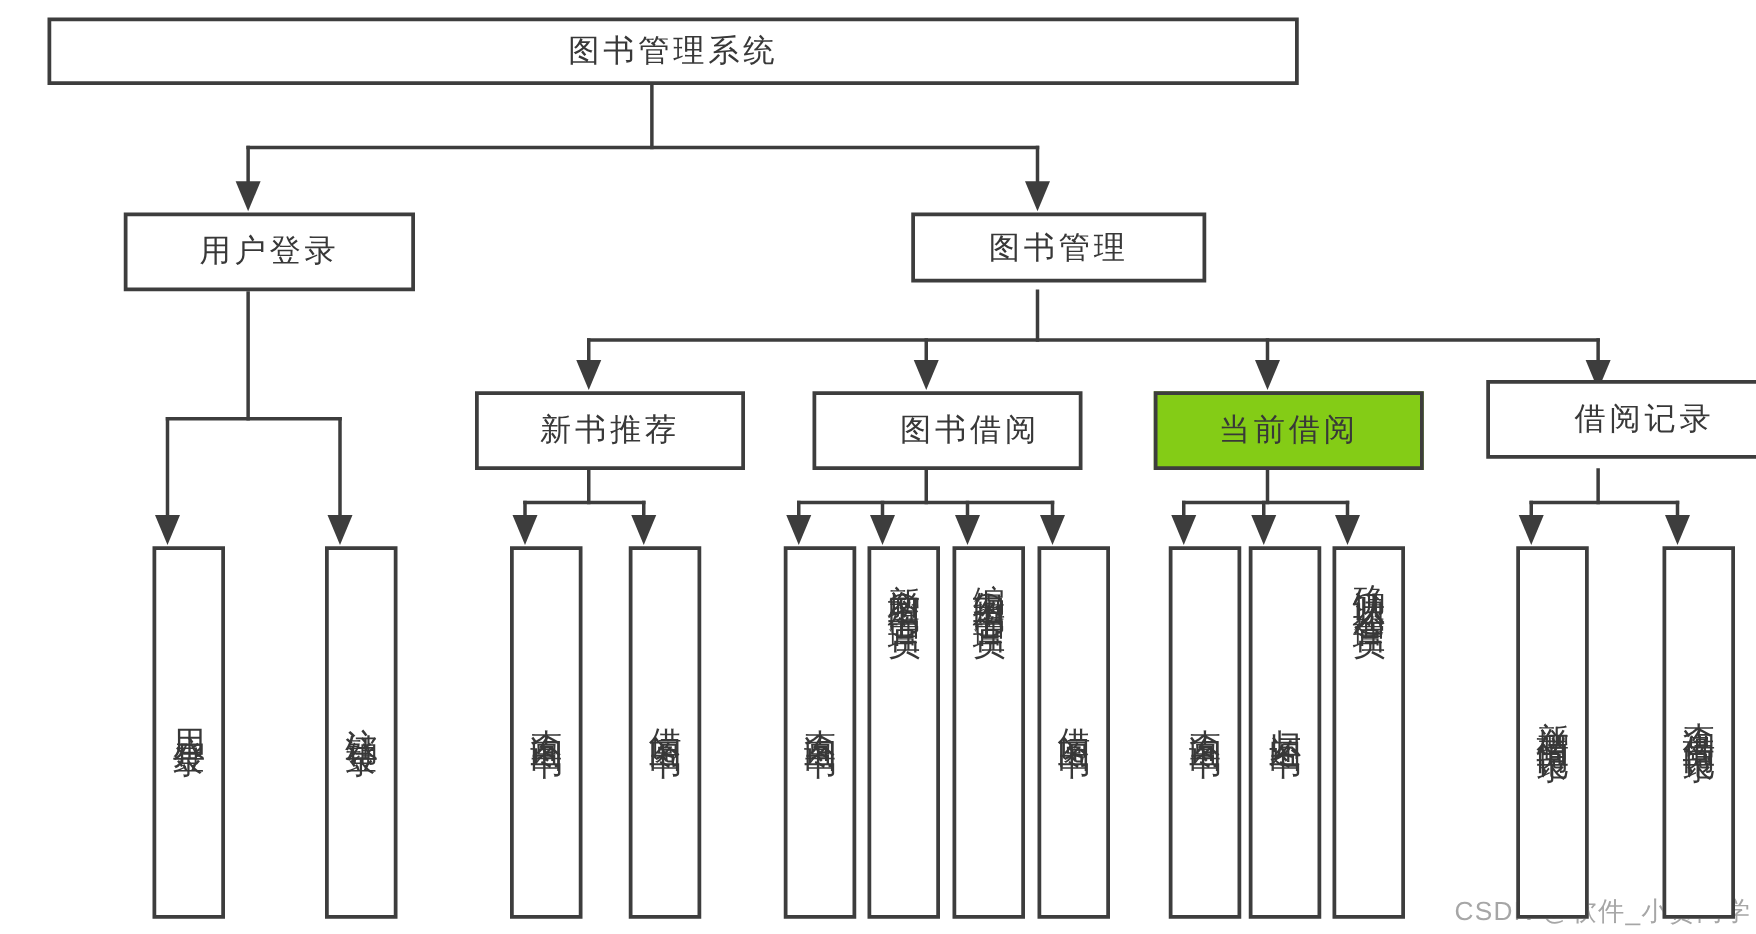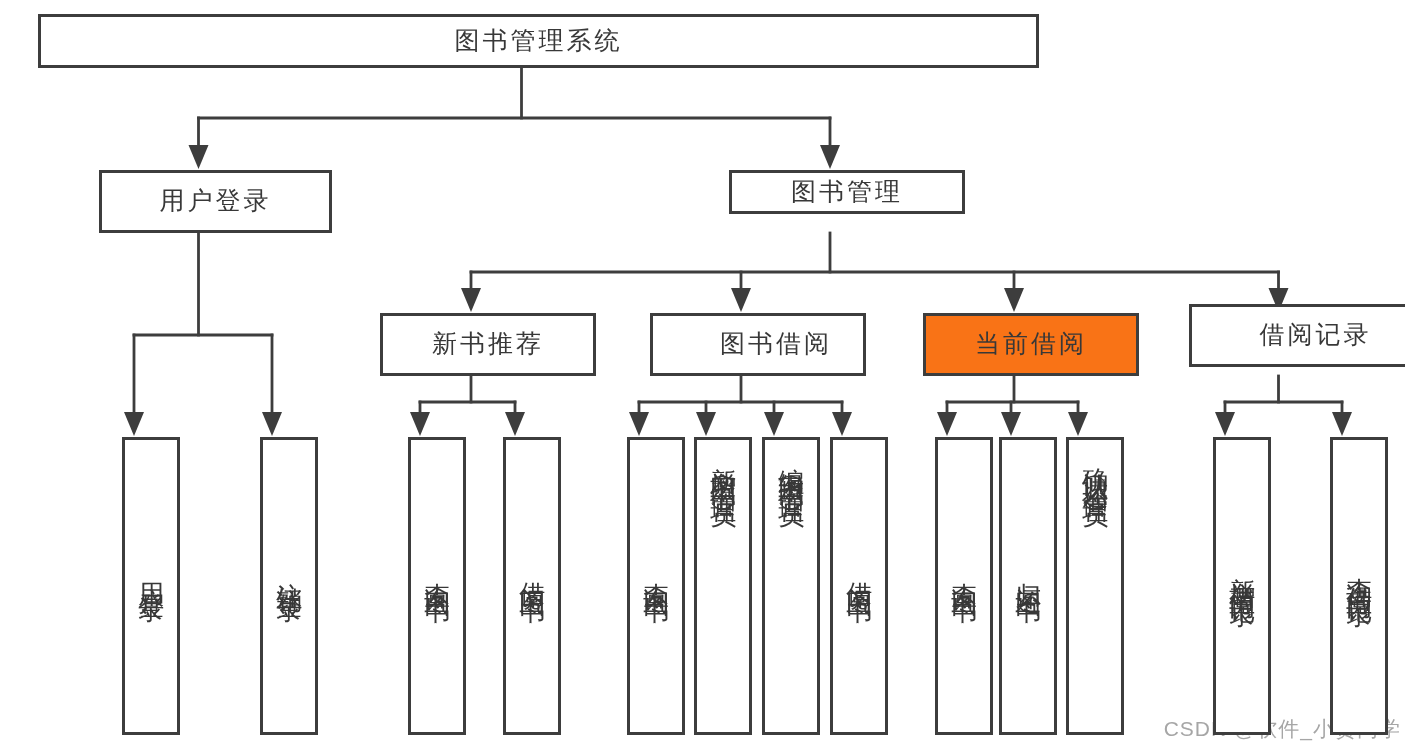--- a/index.html
+++ b/index.html
@@ -128,30 +128,30 @@
       <polygon points="1332,412 1352,412 1342,436" fill="#3d3d3d"></polygon>
     </svg>
 
   <div class="watermark" style="color: rgb(166, 166, 166);">CSDN @软件_小贺同学</div>
 <div class="node h" style="left: 21px; top: 14px; width: 1001px; height: 54px; border-color: rgb(61, 61, 61); background: rgb(255, 255, 255); color: rgb(56, 56, 56);">
       <span class="lbl">图书管理系统</span>
     </div>
     <div class="node h" style="left: 82px; top: 170px; width: 233px; height: 63px; border-color: rgb(61, 61, 61); background: rgb(255, 255, 255); color: rgb(56, 56, 56);">
       <span class="lbl">用户登录</span>
     </div>
-    <div class="node h" style="left: 712px; top: 170px; width: 236px; height: 44px; border-color: rgb(61, 61, 61); background: rgb(255, 255, 255); color: rgb(56, 56, 56);">
+    <div class="node h" style="left: 712px; top: 170px; width: 236px; height: 56px; border-color: rgb(61, 61, 61); background: rgb(255, 255, 255); color: rgb(56, 56, 56);">
       <span class="lbl">图书管理</span>
     </div>
     <div class="node h" style="left: 363px; top: 313px; width: 216px; height: 63px; border-color: rgb(61, 61, 61); background: rgb(255, 255, 255); color: rgb(56, 56, 56); font-family: Liberation Serif, serif;">
       <span class="lbl">新书推荐</span>
     </div>
     <div class="node h" style="left: 633px; top: 313px; width: 216px; height: 63px; border-color: rgb(61, 61, 61); background: rgb(255, 255, 255); color: rgb(56, 56, 56); padding-left: 36px;">
       <span class="lbl">图书借阅</span>
     </div>
-    <div class="node h" style="left: 906px; top: 313px; width: 216px; height: 63px; border-color: rgb(61, 61, 61); background: #f97316; color: rgb(56, 56, 56);">
+    <div class="node h" style="left: 906px; top: 313px; width: 216px; height: 63px; border-color: rgb(61, 61, 61); background: #84cc16; color: rgb(56, 56, 56);">
       <span class="lbl">当前借阅</span>
     </div>
     <div class="node h" style="left: 1172px; top: 304px; width: 253px; height: 63px; border-color: rgb(61, 61, 61); background: rgb(255, 255, 255); color: rgb(56, 56, 56);">
       <span class="lbl">借阅记录</span>
     </div>
     <div class="node v" style="left: 105px; top: 437px; width: 58px; height: 298px; border-color: rgb(61, 61, 61); background: rgb(255, 255, 255); color: rgb(56, 56, 56);">
       <span class="lbl">用户登录</span>
     </div>
     <div class="node v" style="left: 243px; top: 437px; width: 58px; height: 298px; border-color: rgb(61, 61, 61); background: rgb(255, 255, 255); color: rgb(56, 56, 56);">
       <span class="lbl">注销登录</span>

